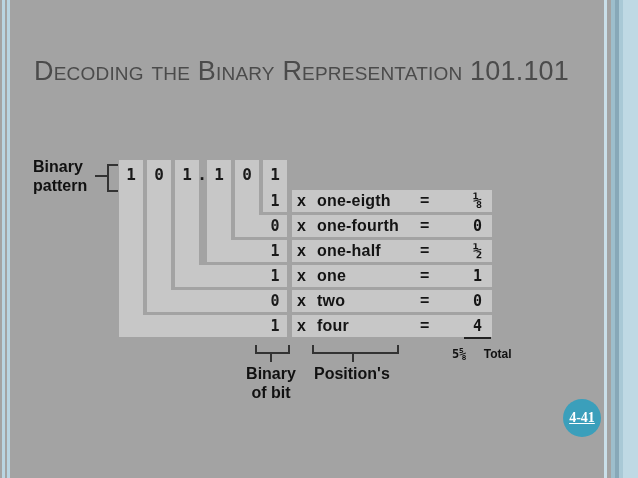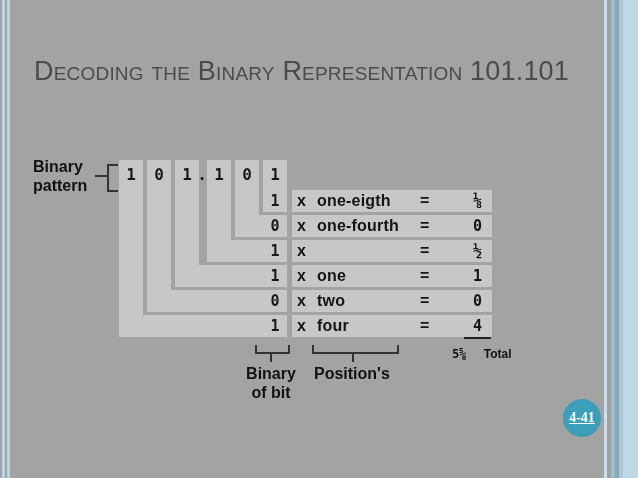--- a/index.html
+++ b/index.html
@@ -152,20 +152,21 @@
   <div class="gray row-bar" style="top:215px;">
     <span class="mul">x</span>
     <span class="pos-name">one-fourth</span>
     <span class="eq">=</span>
     <span class="res">
         <span class="sum">0</span>
       </span>
   </div>
   <div class="gray row-bar" style="top:240px;">
     <span class="mul">x</span>
+    <span class="pos-name">one-half</span>
     <span class="eq">=</span>
     <span class="res">
         <span class="sum">½</span>
       </span>
   </div>
   <div class="gray row-bar" style="top:265px;">
     <span class="mul">x</span>
     <span class="pos-name">one</span>
     <span class="eq">=</span>
     <span class="res">

